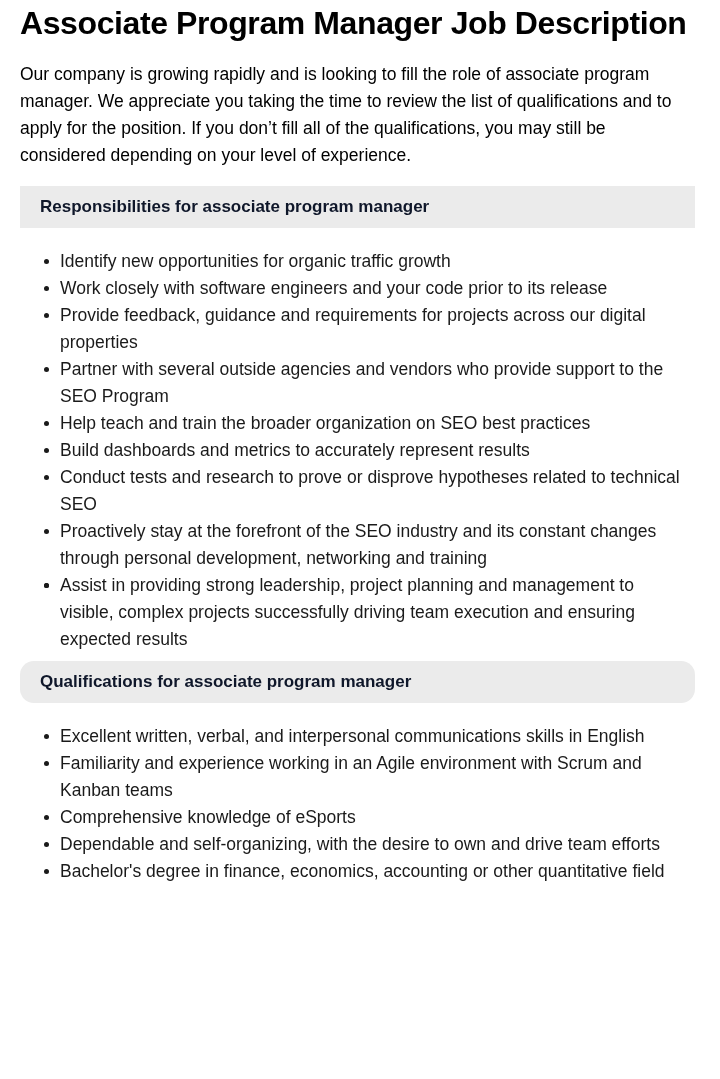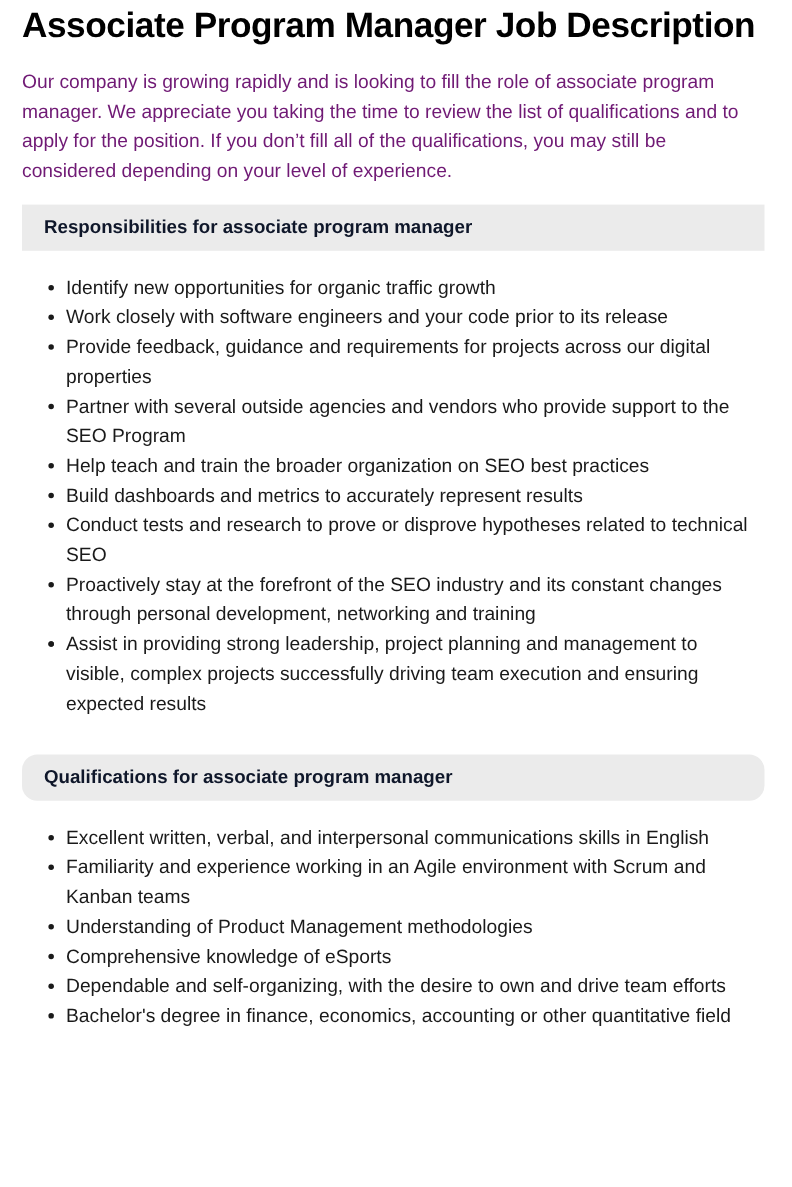--- a/index.html
+++ b/index.html
@@ -24,21 +24,21 @@
       line-height: 42px;
       font-weight: bold;
       letter-spacing: -0.4px;
       color: #000000;
       white-space: nowrap;
     }
     .intro {
       margin: 17px 0 16px 0;
       font-size: 17.5px;
       line-height: 27px;
-      color: #701a75;
+      color: #000000;
     }
     .section-header {
       margin-top: 17px;
       background: #ebebeb;
       height: 42px;
       display: flex;
       align-items: center;
       padding-left: 20px;
       font-size: 17px;
       font-weight: bold;
@@ -58,21 +58,21 @@
     ul.items li .bullet {
       position: absolute;
       left: -16px;
       top: 11px;
       width: 5px;
       height: 5px;
       border-radius: 50%;
       background: #1a1a1a;
     }
     .qual-header {
-      margin-top: 33px;
+      margin-top: 8px;
       border-radius: 14px;
     }
   </style>
 </head>
 <body>
 
 <div class="page">
   <h1 class="title">Associate Program Manager Job Description</h1>
   <p class="intro">Our company is growing rapidly and is looking to fill the role of associate program manager. We appreciate you taking the time to review the list of qualifications and to apply for the position. If you don’t fill all of the qualifications, you may still be considered depending on your level of experience.</p>
 
@@ -87,18 +87,17 @@
     <li><span class="bullet"></span><span>Conduct tests and research to prove or disprove hypotheses related to technical SEO</span></li>
     <li><span class="bullet"></span><span>Proactively stay at the forefront of the SEO industry and its constant changes through personal development, networking and training</span></li>
     <li><span class="bullet"></span></li>
     <li><span class="bullet"></span><span>Assist in providing strong leadership, project planning and management to visible, complex projects successfully driving team execution and ensuring expected results</span></li>
   </ul>
 
   <div class="section-header qual-header">Qualifications for associate program manager</div>
   <ul class="items">
     <li><span class="bullet"></span><span>Excellent written, verbal, and interpersonal communications skills in English</span></li>
     <li><span class="bullet"></span><span>Familiarity and experience working in an Agile environment with Scrum and Kanban teams</span></li>
-    <li><span class="bullet"></span><span>Understanding of Product Management methodologies</span></li>
     <li><span class="bullet"></span><span>Comprehensive knowledge of eSports</span></li>
     <li><span class="bullet"></span><span>Dependable and self-organizing, with the desire to own and drive team efforts</span></li>
     <li><span class="bullet"></span><span>Bachelor's degree in finance, economics, accounting or other quantitative field</span></li>
   </ul>
 </div>
 
 </body></html>

